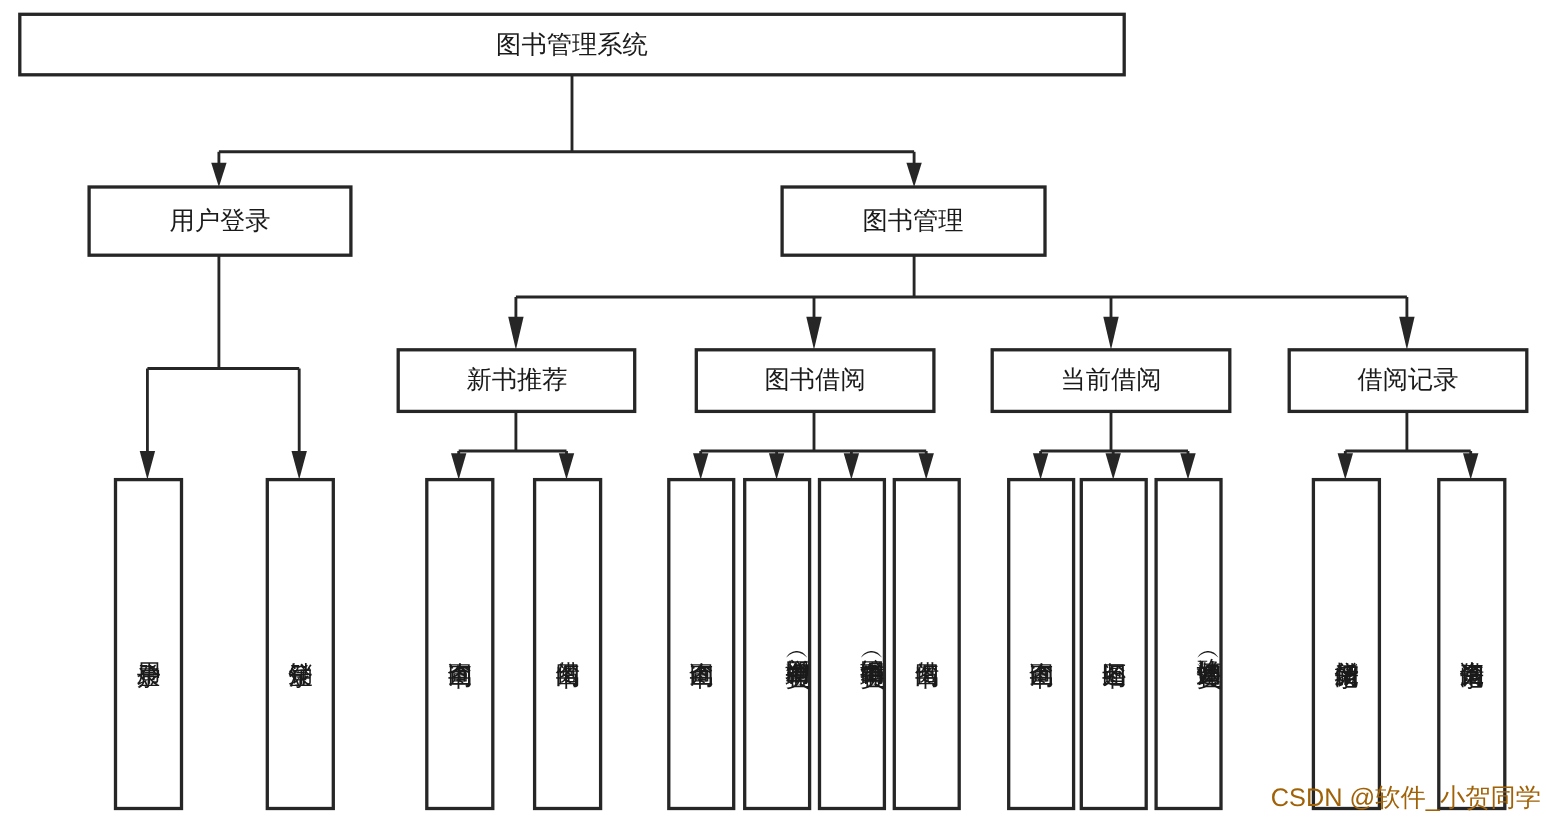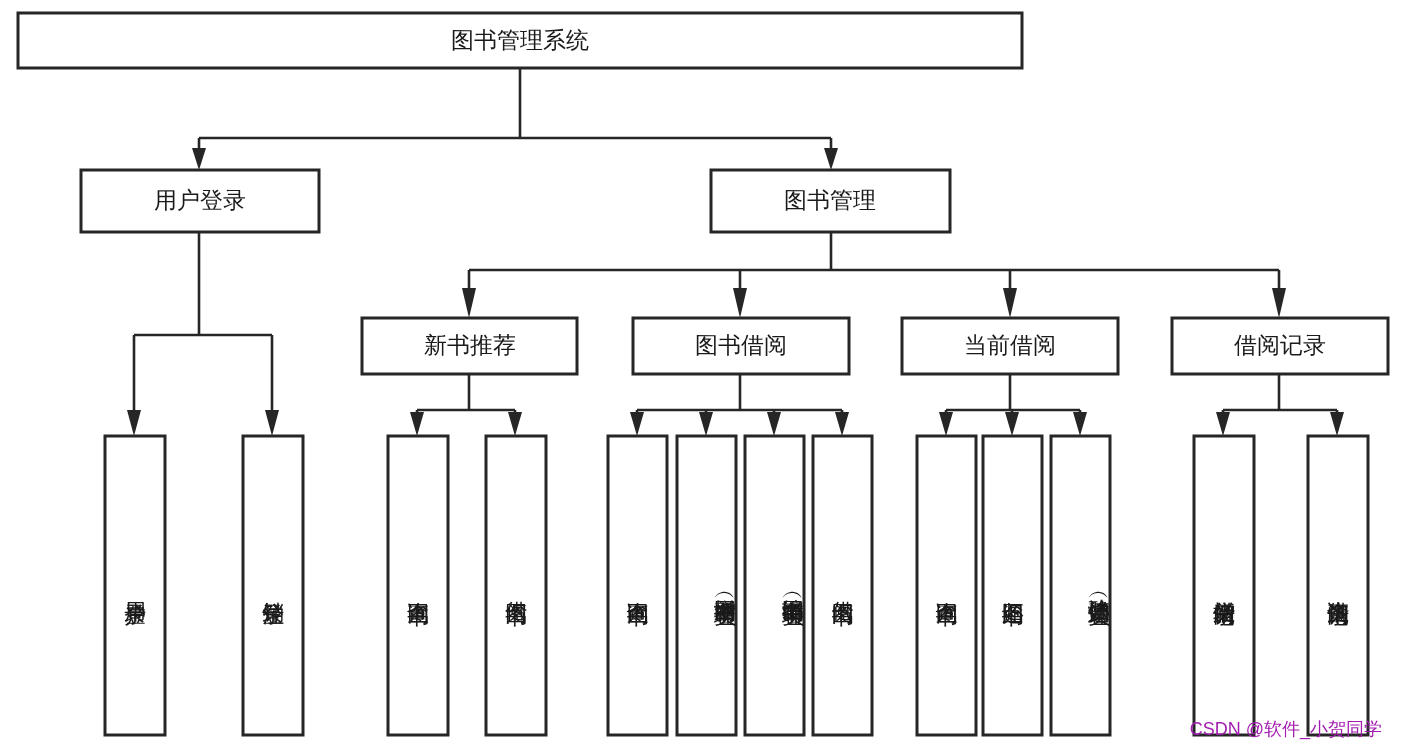--- a/index.html
+++ b/index.html
@@ -58,25 +58,25 @@
     text-orientation: upright;
     letter-spacing: 1px;
     white-space: nowrap;
     display: flex;
     align-items: center;
     justify-content: center;
     pointer-events: none;
   }
   .watermark {
     position: absolute;
-    right: 23px;
+    right: 4px;
     bottom: 6px;
     font-family: "Liberation Sans", "DejaVu Sans", sans-serif;
-    font-size: 18px;
-    color: #a21caf;
+    font-size: 23px;
+    color: #a16207;
     white-space: nowrap;
   }
 </style>
 </head>
 <body>
 
 <div id="diagram-root">
 
   <svg class="diagram-svg" viewBox="0 0 1405 747">
 

